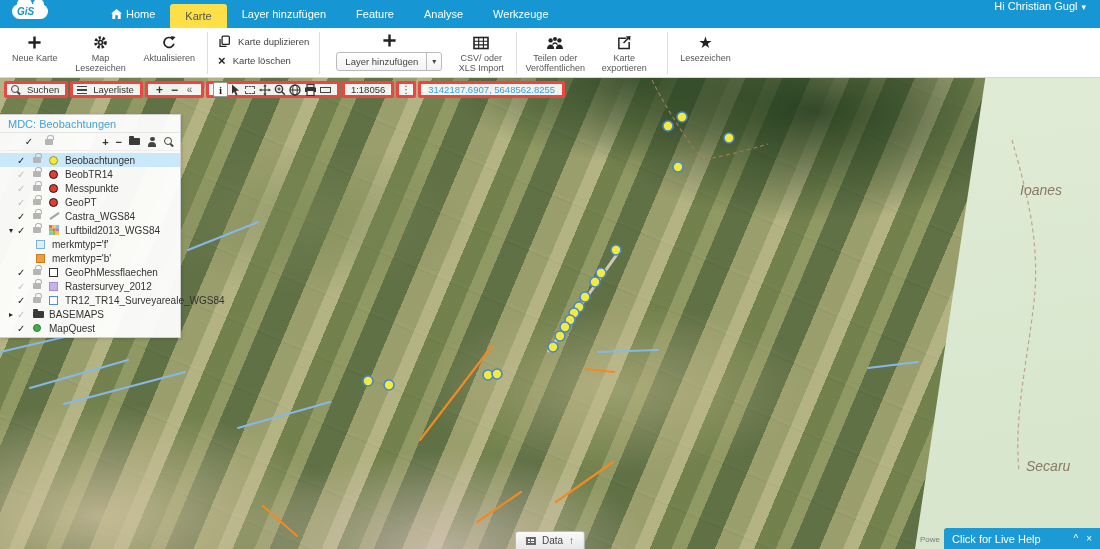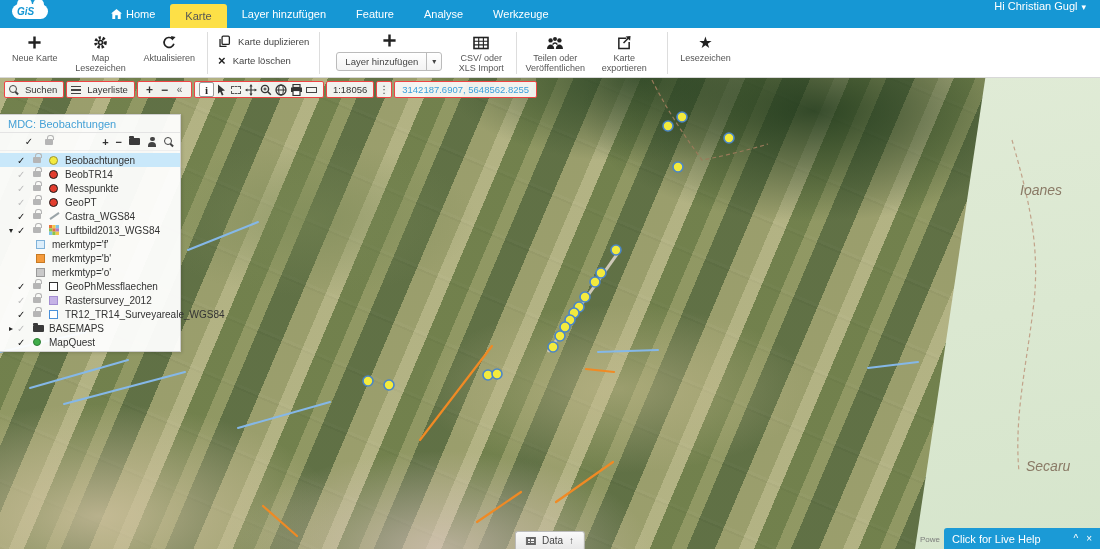--- a/index.html
+++ b/index.html
@@ -52,21 +52,21 @@
         rgba(156,162,105,.45) 34px 48px, rgba(58,82,44,.5) 48px 74px, rgba(183,179,128,.4) 74px 96px),
       repeating-linear-gradient(23deg, rgba(0,0,0,.05) 0 2px, rgba(255,255,255,.04) 2px 5px, rgba(0,0,0,0) 5px 60px); }
   .plainmap { position:absolute; top:0; right:0; width:185px; height:100%; z-index:1;
     background:linear-gradient(170deg,#e0ebd6,#d6e5cc); clip-path:polygon(38% 0,100% 0,100% 100%,0 100%); }
   #map-overlay { position:absolute; inset:0; width:100%; height:100%; z-index:2; }
   #map-labels { position:absolute; inset:0; z-index:3; pointer-events:none; }
   .place-label { position:absolute; font-size:14px; font-style:italic; color:#8a7a66; white-space:nowrap;text-align:right; }
 
   
   .map-toolbar { position:absolute; left:4px; top:3px; z-index:6; display:flex; gap:2px; height:17px; }
-  .seg { background:rgba(252,252,252,.92); border:1px solid #ef4444; border-radius:2px;
+  .seg { background:rgba(252,252,252,.92); border:3px solid #ef4444; border-radius:2px;
     display:flex; align-items:center; font-size:9.5px; color:#333; }
   .seg .lbl { padding:0 6px 0 3px; }
   .seg-pad { padding:0 4px; }
   .tool { width:15px; height:15px; display:flex; align-items:center; justify-content:center; cursor:pointer; }
   .tool.active { background:#fff; border:1px solid #999; border-radius:2px; }
   .mag { position:relative; width:10px; height:10px; margin-left:4px; }
   .mag::before { content:""; position:absolute; left:0; top:0; width:6px; height:6px; border:1.5px solid #444; border-radius:50%; }
   .mag::after { content:""; position:absolute; left:6.5px; top:6.5px; width:4px; height:1.5px; background:#444; transform:rotate(45deg); transform-origin:0 0; }
   .hamb { width:10px; height:8px; margin-left:4px;
     background:repeating-linear-gradient(#444 0 1.4px, transparent 1.4px 3.3px); }
@@ -464,26 +464,20 @@
               <span class="sq" style="background: rgb(220, 238, 251); border-color: rgb(127, 178, 217);"></span>
             </span>
           <span class="lbl">merkmtyp='f'</span>
         </div>
         <div class="lrow sub">
           <span class="cell-ic">
               <span class="sq" style="background: rgb(245, 155, 60); border-color: rgb(199, 122, 36);"></span>
             </span>
           <span class="lbl">merkmtyp='b'</span>
         </div>
-        <div class="lrow sub">
-          <span class="cell-ic">
-              <span class="sq" style="background: rgb(201, 201, 201); border-color: rgb(154, 154, 154);"></span>
-            </span>
-          <span class="lbl">merkmtyp='o'</span>
-        </div>
         <div class="lrow">
           <span class="cell-chev"></span>
           <span class="cell-chk"><span class="chk">✓</span></span>
           <span class="cell-lock">
               <span class="lock"></span>
             </span>
           <span class="cell-ic">
               <span class="sq" style="background: rgb(255, 255, 255); border-color: rgb(51, 51, 51);"></span>
             </span>
           <span class="lbl">GeoPhMessflaechen</span>

